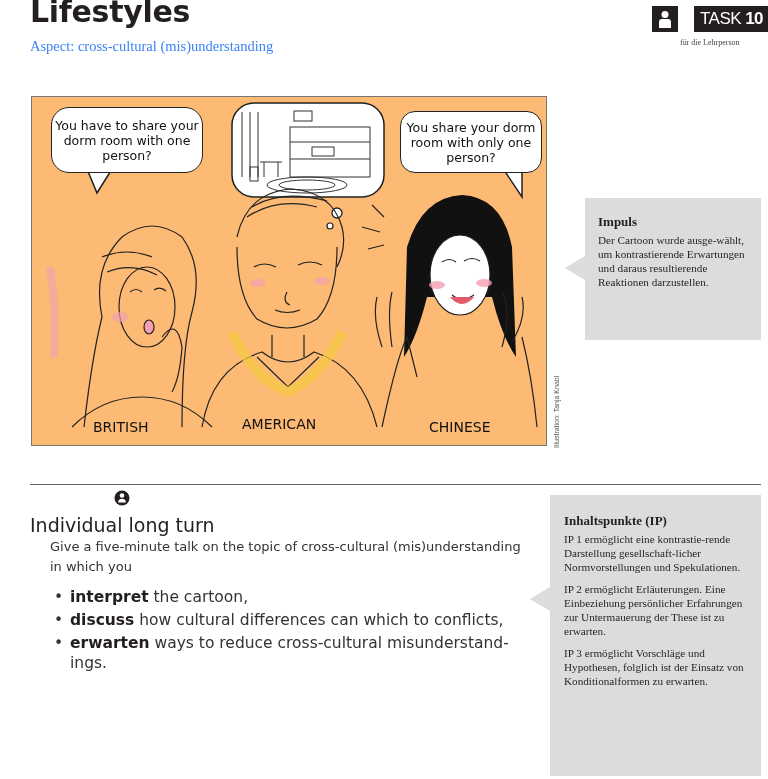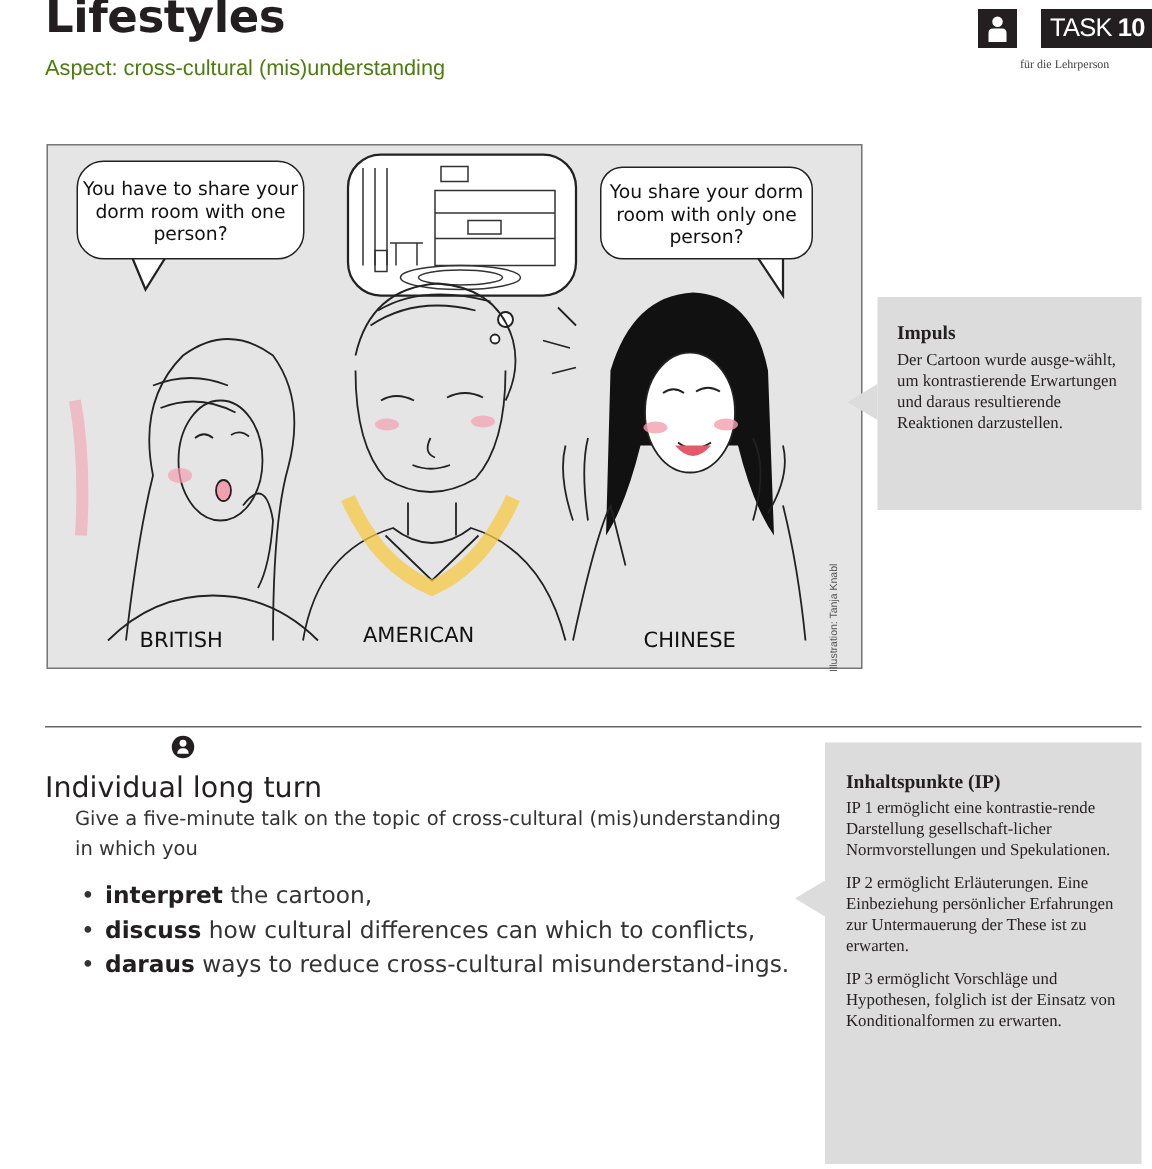--- a/index.html
+++ b/index.html
@@ -1,31 +1,31 @@
 <!DOCTYPE html>
 <html><head>
 <meta charset="utf-8">
 <style>
   html, body { margin:0; padding:0; background:#ffffff; }
   body { width:768px; height:779px; position:relative; overflow:hidden;
          font-family:"DejaVu Sans", sans-serif; color:#222; }
   .title { position:absolute; left:30px; top:-6px; font-size:30px; font-weight:bold;
            color:#231f20; letter-spacing:-0.3px; font-family:"DejaVu Sans", sans-serif; }
-  .subtitle { position:absolute; left:30px; top:38px; font-size:14.5px; color:#4d7c0f;
-              font-family:Liberation Sans, sans-serif; }
+  .subtitle { position:absolute; left:30px; top:38px; font-size:14.5px; color:#3b82f6;
+              font-family:Liberation Serif, serif; }
   .task-badge { position:absolute; left:652px; top:6px; display:flex; gap:16px; }
   .task-icon { width:26px; height:26px; background:#231f20; display:flex; align-items:center; justify-content:center; }
   .task-label { height:26px; background:#231f20; color:#fff; padding:0 6px; display:flex; align-items:center;
                 font-family:"Liberation Sans", sans-serif; font-size:17px; letter-spacing:-0.5px; }
   .task-label b { margin-left:4px; font-weight:bold; }
   .teacher-note { position:absolute; left:680px; top:38px; font-size:8px; color:#444;
                   font-family:"Liberation Serif", serif; }
 
   .cartoon { position:absolute; left:31px; top:96px; width:514px; height:348px;
-             border:1.5px solid #777; background:#e5e5e5; overflow:hidden;padding-left:28px; }
+             border:1.5px solid #777; background:#fdba74; overflow:hidden; }
   .bubble { position:absolute; background:#fff; border:1.5px solid #222; border-radius:18px;
             font-family:"DejaVu Sans", sans-serif; font-size:12.5px; text-align:center; line-height:15px;
             color:#111; display:flex; align-items:center; justify-content:center; }
   .cap { position:absolute; font-family:"DejaVu Sans", sans-serif; font-size:14px; color:#111; }
   .credit { position:absolute; left:553px; top:358px; width:14px; height:90px; }
   .credit span { position:absolute; left:0; top:0; transform-origin:left top; transform:rotate(-90deg) translate(-90px,0);
                  font-size:7px; color:#555; white-space:nowrap; font-family:"Liberation Sans", sans-serif; }
 
   .side-box { position:absolute; background:#dcdcdd; font-family:"Liberation Serif", serif; color:#231f20; }
   .side-box .pointer { position:absolute; width:0; height:0; border-top:12px solid transparent;
@@ -175,21 +175,21 @@
   <li>
     <span class="dot">•</span>
     <b>interpret</b><span> the cartoon,</span>
   </li>
   <li>
     <span class="dot">•</span>
     <b>discuss</b><span> how cultural differences can which to conflicts,</span>
   </li>
   <li>
     <span class="dot">•</span>
-    <b>daraus</b><span> ways to reduce cross-cultural misunderstand-ings.</span>
+    <b>erwarten</b><span> ways to reduce cross-cultural misunderstand-ings.</span>
   </li>
 </ul>
 
 <div class="side-box" style="left:550px;top:495px;width:211px;height:281px;padding:18px 10px 0 14px;box-sizing:border-box;">
   <div class="pointer" style="left:-20px;top:92px;"></div>
   <h4>Inhaltspunkte (IP)</h4>
   <p>IP 1 ermöglicht eine kontrastie-rende Darstellung gesellschaft-licher Normvorstellungen und Spekulationen.</p>
   <p>IP 2 ermöglicht Erläuterungen. Eine Einbeziehung persönlicher Erfahrungen zur Untermauerung der These ist zu erwarten.</p>
   <p>IP 3 ermöglicht Vorschläge und Hypothesen, folglich ist der Einsatz von Konditionalformen zu erwarten.</p>
 </div>

